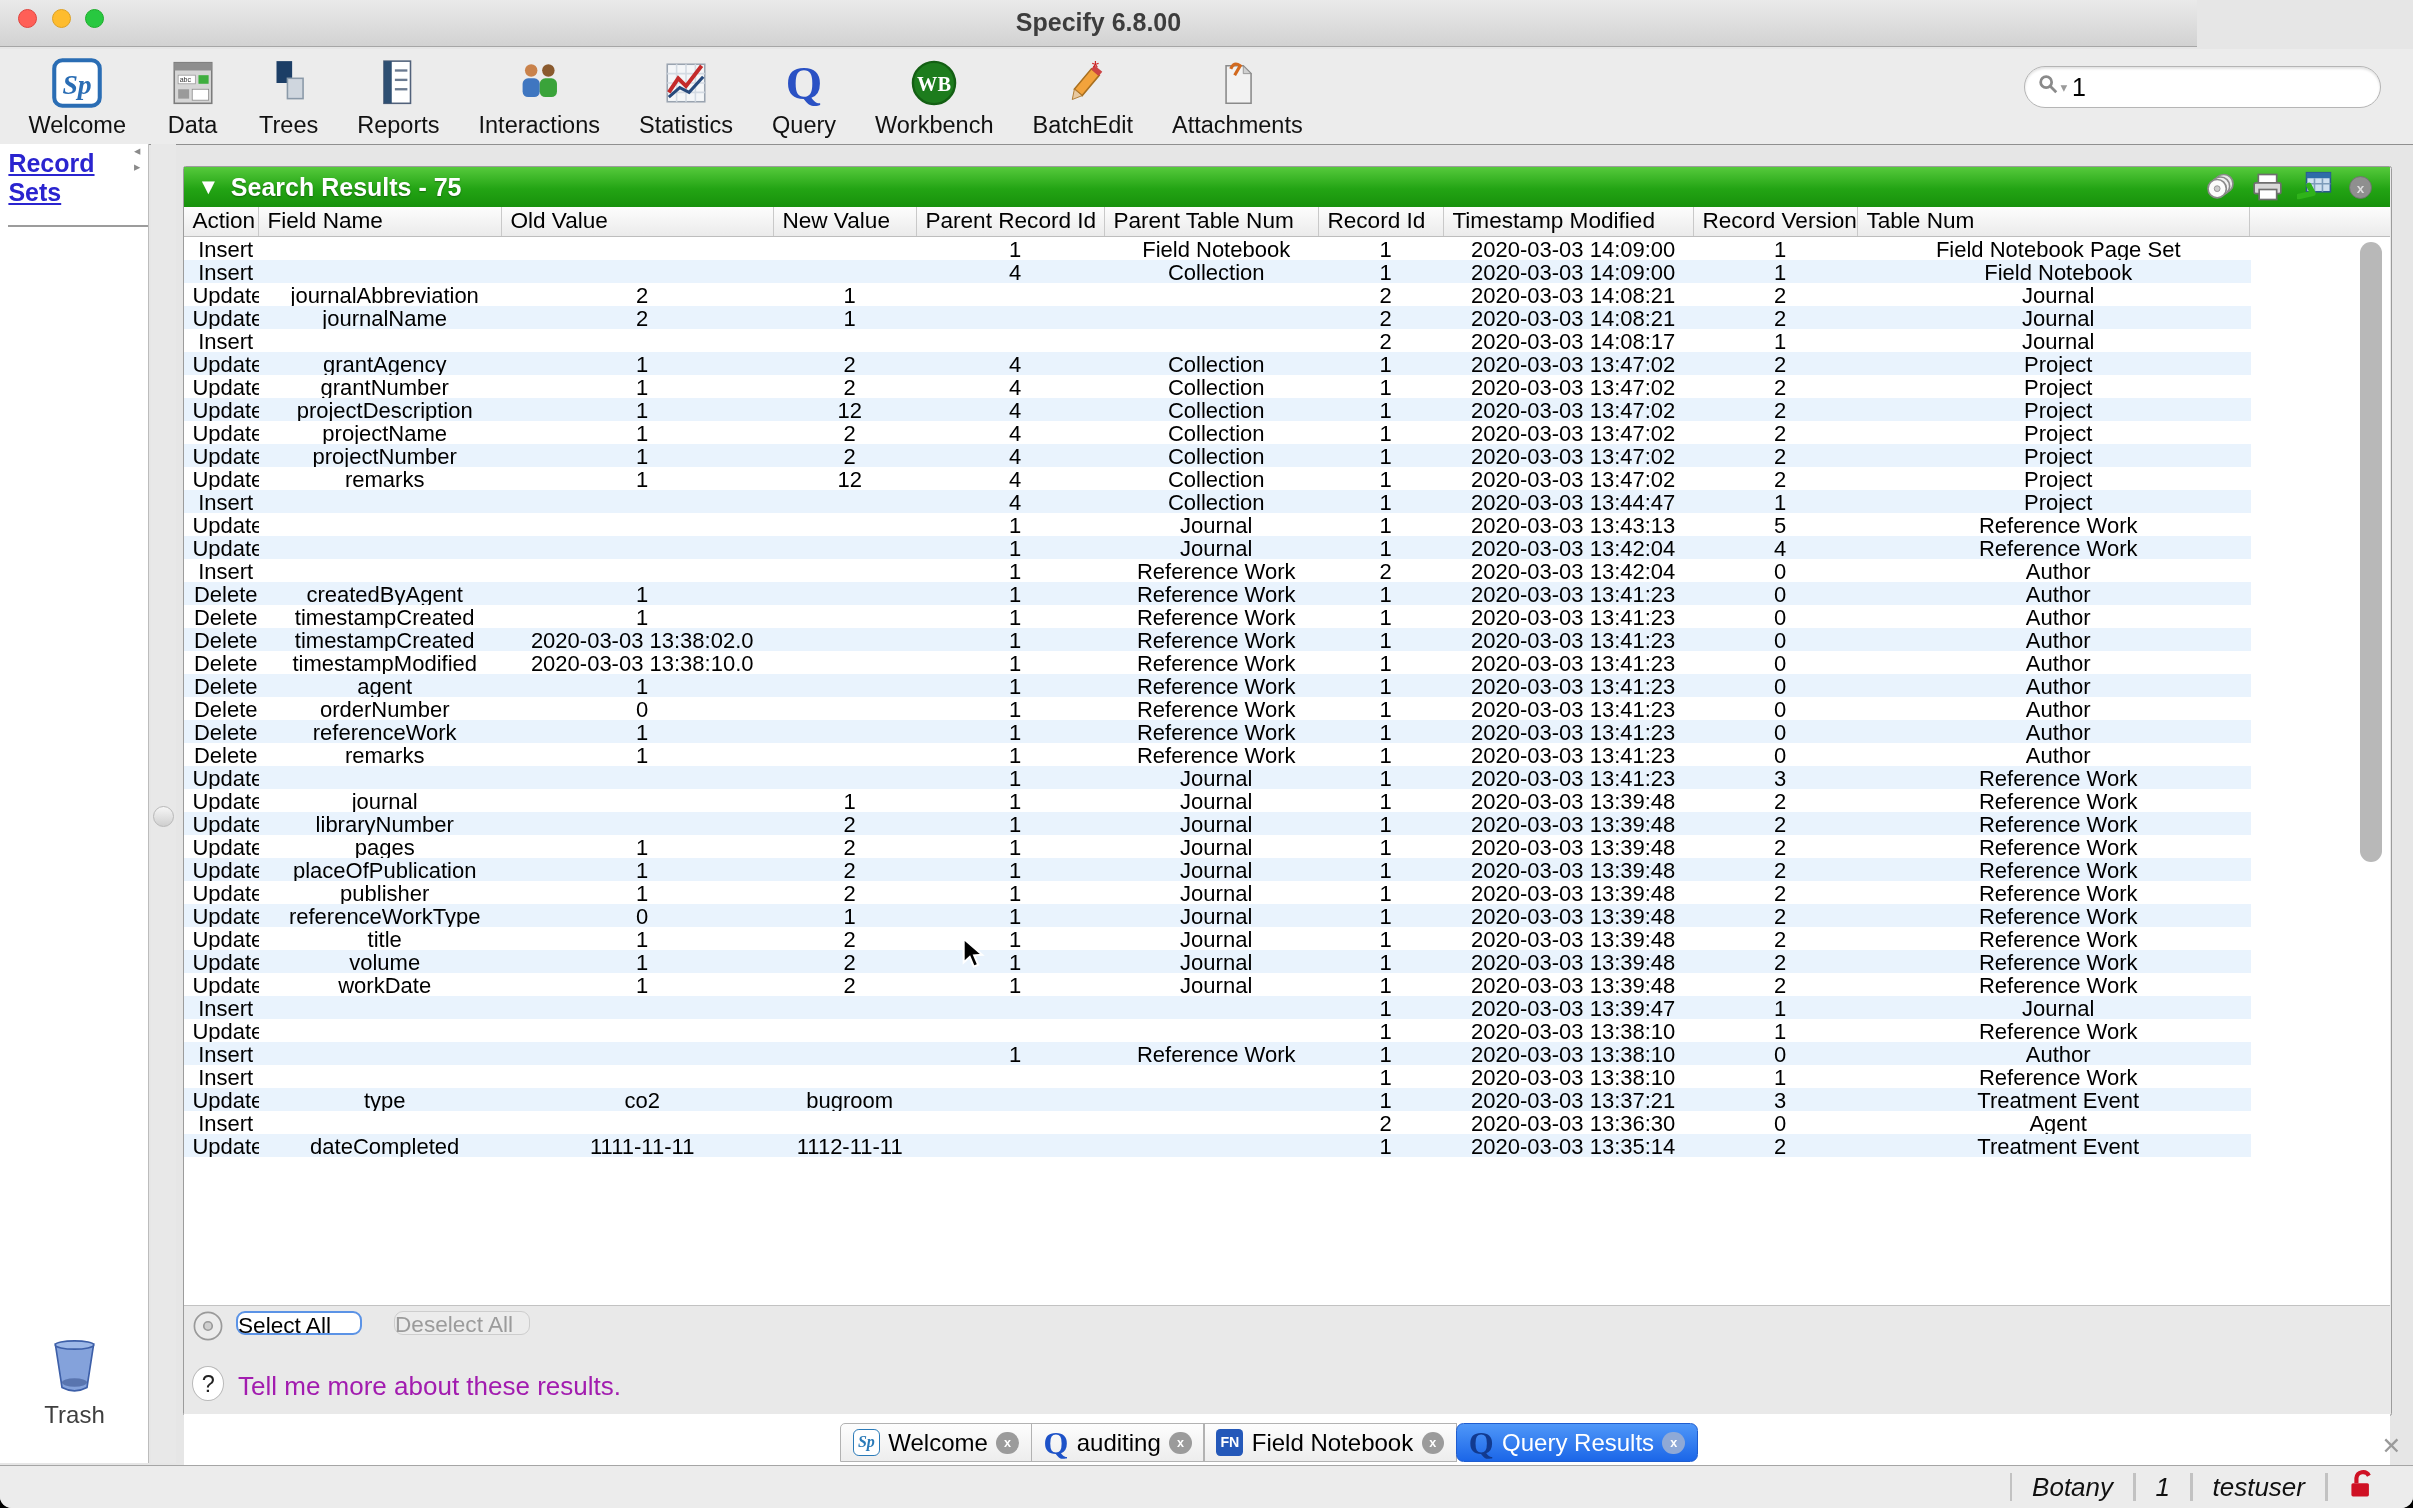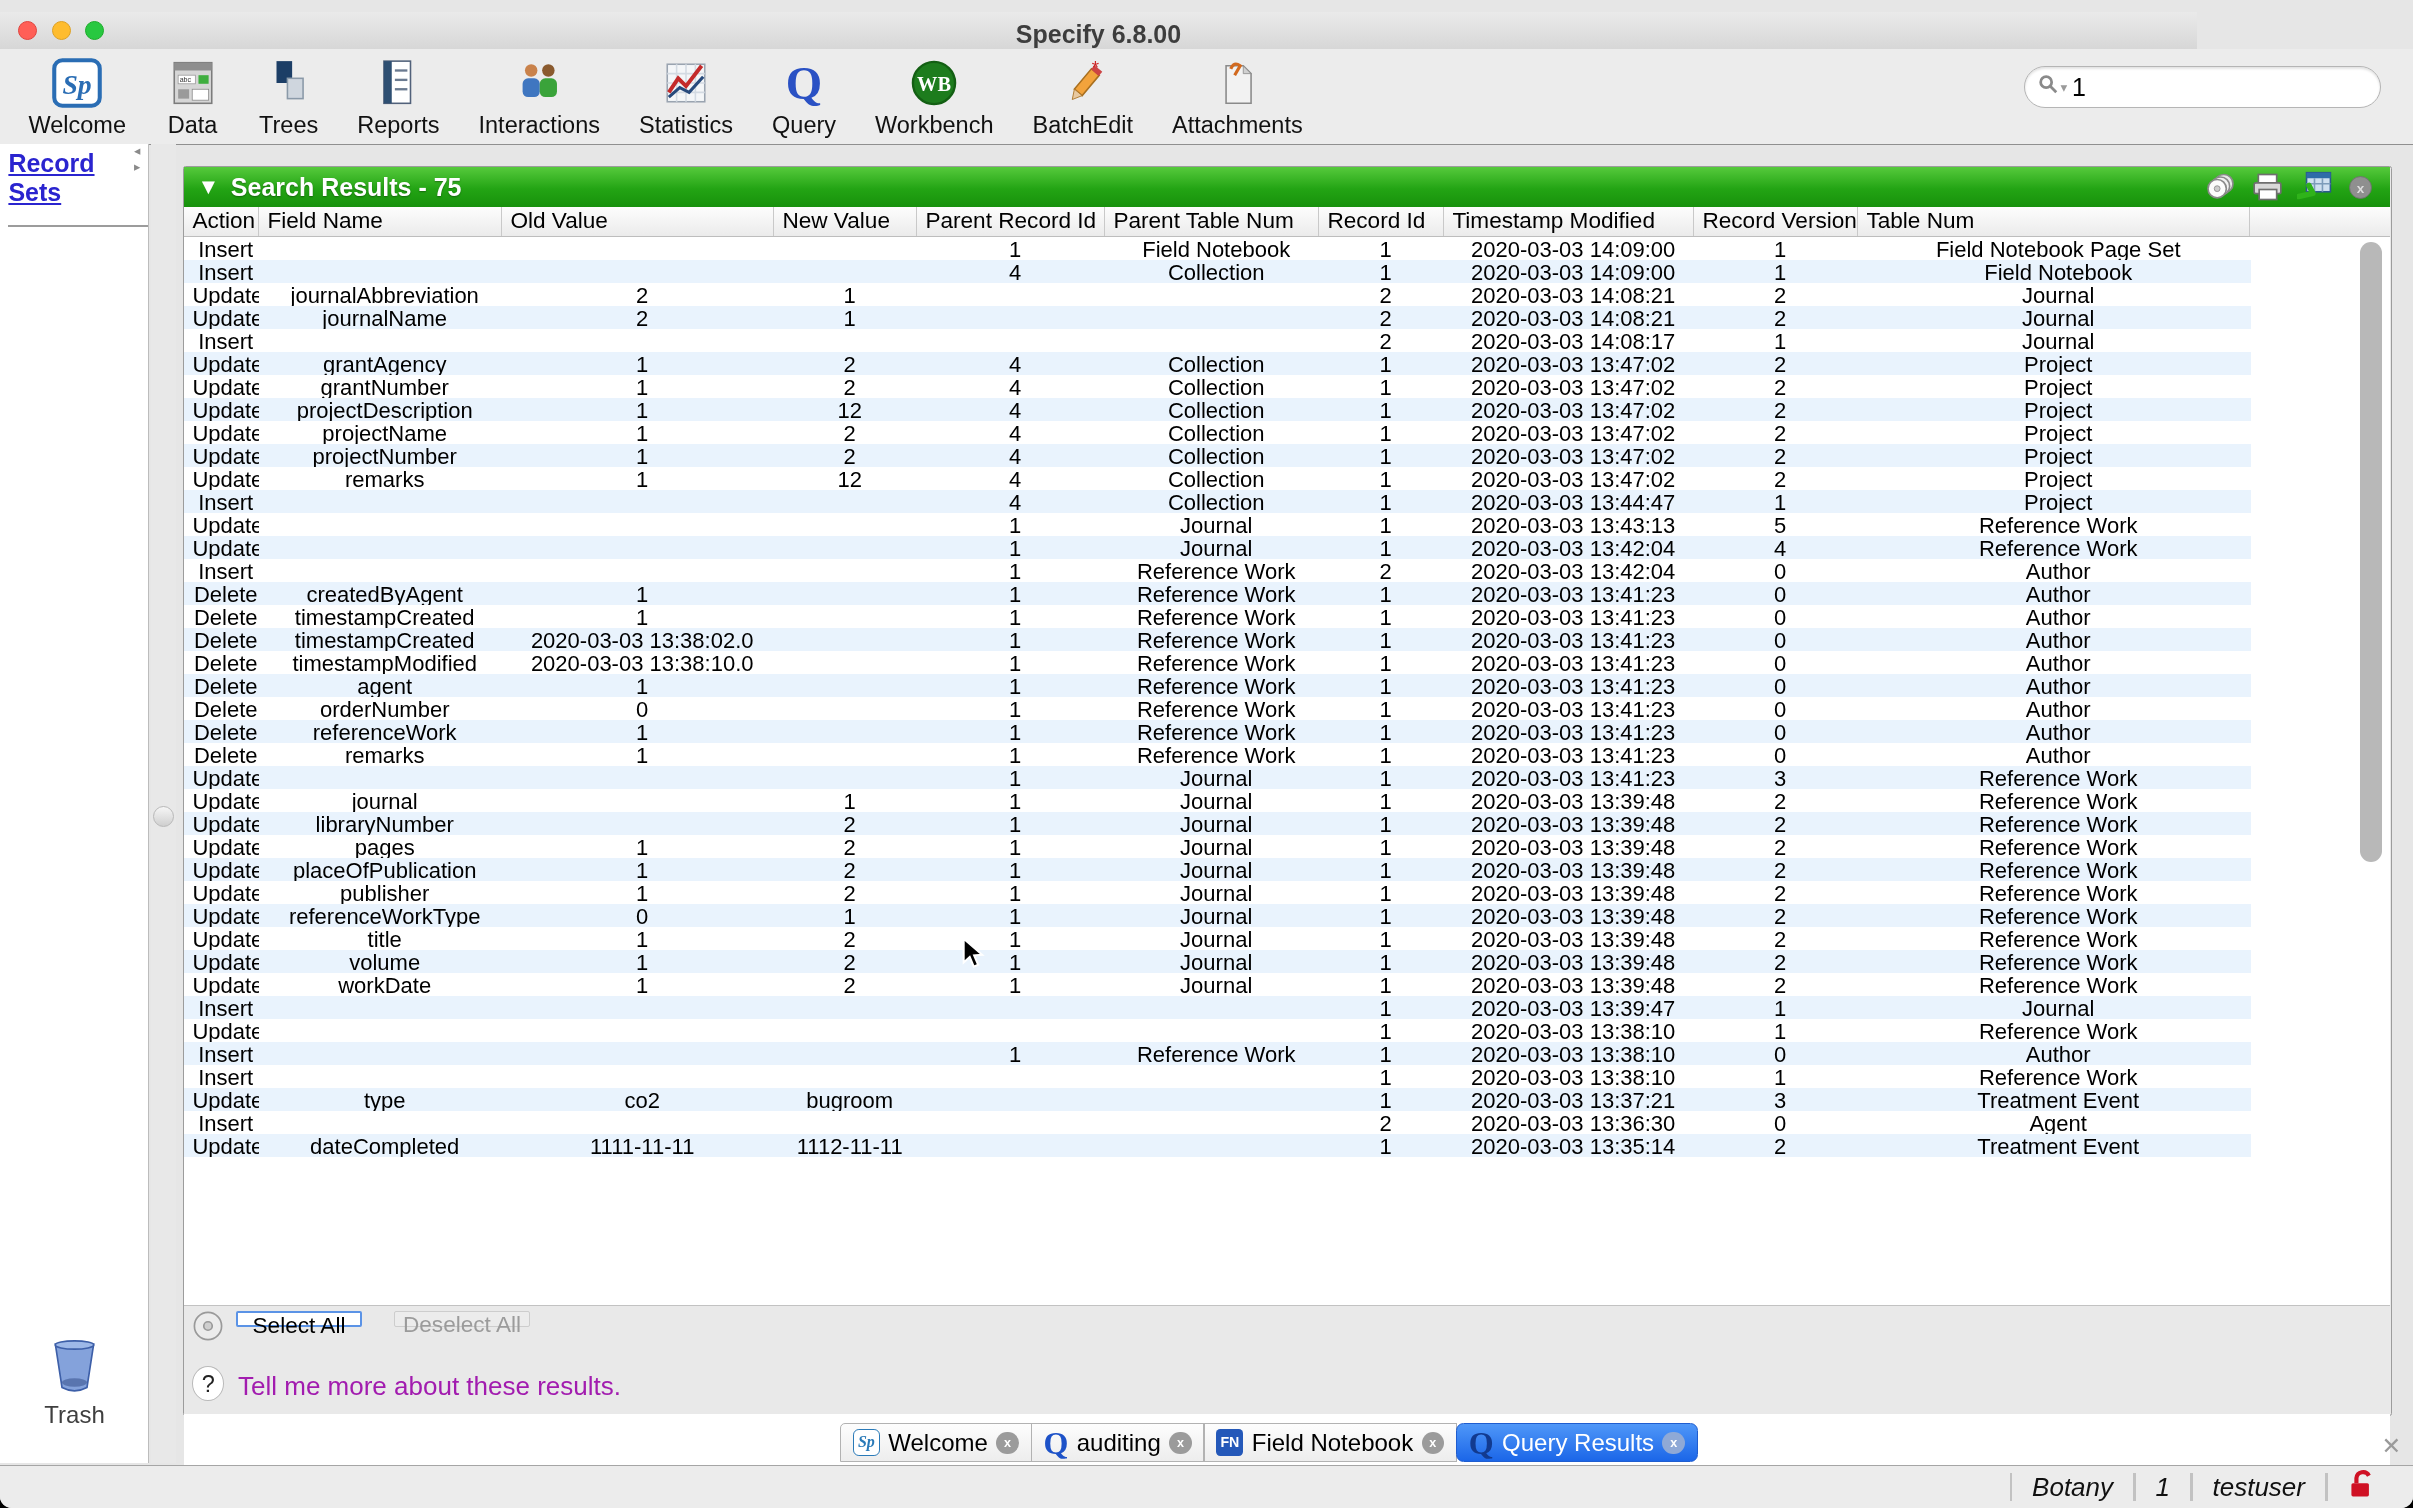--- a/index.html
+++ b/index.html
@@ -1,20 +1,20 @@
 <!DOCTYPE html>
 <html style="font-size:13.4px"><head>
 <meta charset="utf-8">
 <style>
   * { margin:0; padding:0; box-sizing:border-box; }
   html,body { width:2413px; height:1508px; overflow:hidden; background:#000; }
   #app { position:absolute; inset:0; background:#e6e6e6; font-family:"Liberation Sans",sans-serif; color:#000; border-radius:0 0 11.7px 11.7px; overflow:hidden; }
 
   
-  .titlebar { position:absolute; left:0; top:12px; width:2197px; height:47px;
+  .titlebar { position:absolute; left:0; top:0; width:2197px; height:47px;
     background:linear-gradient(#eaeaea,#d2d2d2); border-bottom:1.7px solid #a6a6a6; }
   .tl { position:absolute; top:9.2px; width:19px; height:19px; border-radius:50%; }
   .tl.red   { left:18.4px;  background:#ff5f57; border:0.8px solid #e0443e; }
   .tl.yellow{ left:52px;  background:#febc2e; border:0.8px solid #dea123; }
   .tl.green { left:85px; background:#28c840; border:0.8px solid #1dad2b; }
   .win-title { position:absolute; left:0; right:0; top:0; height:47px; line-height:45px;
     text-align:center; font-size:25px; font-weight:bold; color:#3d3d3d; }
 
   
   .toolbar { position:absolute; left:0; top:49px; width:2413px; height:96px;
@@ -61,21 +61,21 @@
   .tbody { position:absolute; left:0; top:70px; width:2206px; height:1235px; background:#fff; overflow:hidden; }
   .trow { display:grid; grid-template-columns:75px 243px 272px 143px 188px 214px 125px 250px 164px 392px;
     width:2067px; height:23px; background:#fff; cursor:default;text-align:center; }
   .trow.alt { background:#e9f3fd; }
   .trow .td { font-size:22px; line-height:26px; padding-left:8.4px; white-space:nowrap; overflow:hidden; }
 
   .vscroll { position:absolute; left:2176px; top:75px; width:22px; height:1073px; }
   .vthumb { position:absolute; left:0; top:0; width:22px; height:620px; background:#b8b8b8; border-radius:11px; }
 
   .pfooter { position:absolute; left:0; top:1138px; width:2206px; height:109px; background:#e9e9e9; border-top:0.8px solid #c2c2c2; }
-  .btn { position:absolute; height:16px; border-radius:2px; font-size:22.6px; font-family:inherit; text-align:center; }
+  .btn { position:absolute; height:24px; border-radius:9px; font-size:22.6px; font-family:inherit; text-align:left; }
   .btn.selectall { left:52px; top:5px; width:126px; background:#fff; border:2.5px solid #5b93e6; color:#000; cursor:pointer; }
   .btn.deselectall { left:210px; top:5px; width:136px; background:#ececec; border:1.7px solid #cdcdcd; color:#9b9b9b; }
   .footer-disc { position:absolute; left:6.7px; top:3.4px; }
   .help-q { position:absolute; left:8.4px; top:60px; width:32px; height:35px; border-radius:50%;
     background:#fff; border:1.7px solid #b9b9b9; font-size:23.5px; text-align:center; line-height:34px; color:#222; cursor:pointer; }
   .help-text { position:absolute; left:54px; top:65px; font-size:26px; color:#a21caf; }
 
   
   .tabbar { position:absolute; left:0; top:1420px; width:2413px; height:45px; }
   .tabs { position:absolute; left:841px; top:3.4px; display:flex; }

